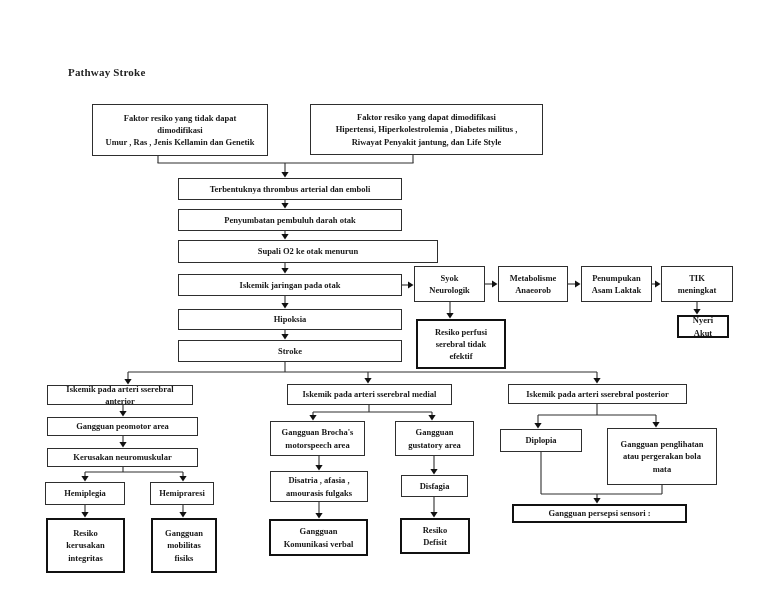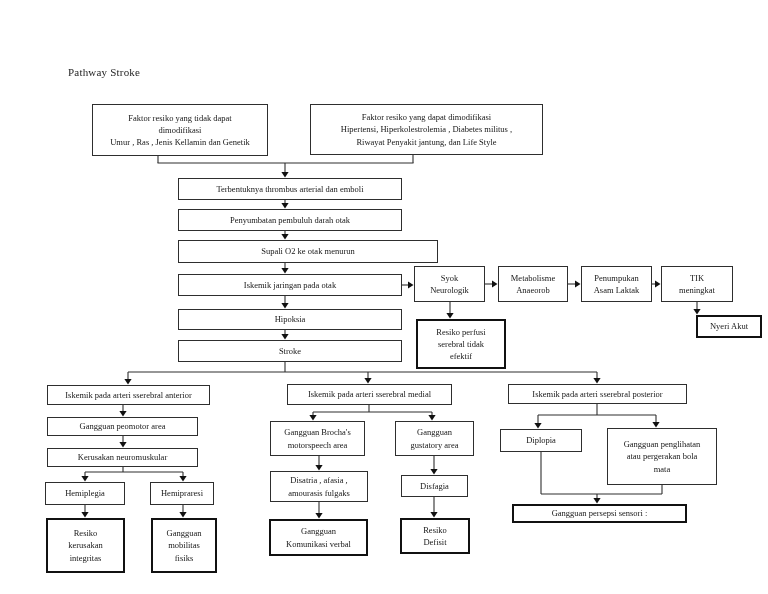--- a/index.html
+++ b/index.html
@@ -1,18 +1,18 @@
 <!DOCTYPE html>
 <html><head>
 <meta charset="utf-8">
 <style>
   html,body{margin:0;padding:0;background:#ffffff;}
   .page{
     position:relative;width:768px;height:594px;background:#ffffff;
-    overflow:hidden;font-family:"Liberation Serif",serif;
+    overflow:hidden;font-family:"Liberation Serif",serif;font-weight:bold;
   }
   .doc-title{
     position:absolute;left:68px;top:66px;font-size:11px;color:#1f1f1f;
     letter-spacing:.2px;white-space:pre;
   }
   .node{
     position:absolute;box-sizing:border-box;border:1px solid #2e2e2e;background:#fff;
     display:flex;align-items:center;justify-content:center;text-align:center;
     font-size:8.5px;line-height:1.42;color:#171717;white-space:pre-line;padding:1px 8px;
   }
@@ -121,23 +121,23 @@
 Neurologik</div>
   <div class="node" style="left:498px;top:266px;width:70px;height:36px">Metabolisme
 Anaeorob</div>
   <div class="node" style="left:581px;top:266px;width:71px;height:36px">Penumpukan
 Asam Laktak</div>
   <div class="node" style="left:661px;top:266px;width:72px;height:36px">TIK
 meningkat</div>
   <div class="node bold" style="left:416px;top:319px;width:90px;height:50px">Resiko perfusi
 serebral tidak
 efektif</div>
-  <div class="node bold" style="left:696px;top:315px;width:66px;height:23px">Nyeri Akut</div>
+  <div class="node bold" style="left:677px;top:315px;width:52px;height:23px">Nyeri Akut</div>
 
-  <div class="node" style="left:47px;top:385px;width:163px;height:20px">Iskemik pada arteri sserebral anterior</div>
+  <div class="node" style="left:47px;top:385px;width:146px;height:20px">Iskemik pada arteri sserebral anterior</div>
   <div class="node" style="left:47px;top:417px;width:151px;height:19px">Gangguan peomotor area</div>
   <div class="node" style="left:47px;top:448px;width:151px;height:19px">Kerusakan neuromuskular</div>
   <div class="node" style="left:45px;top:482px;width:80px;height:23px">Hemiplegia</div>
   <div class="node" style="left:150px;top:482px;width:64px;height:23px">Hemipraresi</div>
   <div class="node bold" style="left:46px;top:518px;width:79px;height:55px">Resiko
 kerusakan
 integritas</div>
   <div class="node bold" style="left:151px;top:518px;width:66px;height:55px">Gangguan
 mobilitas
 fisiks</div>

